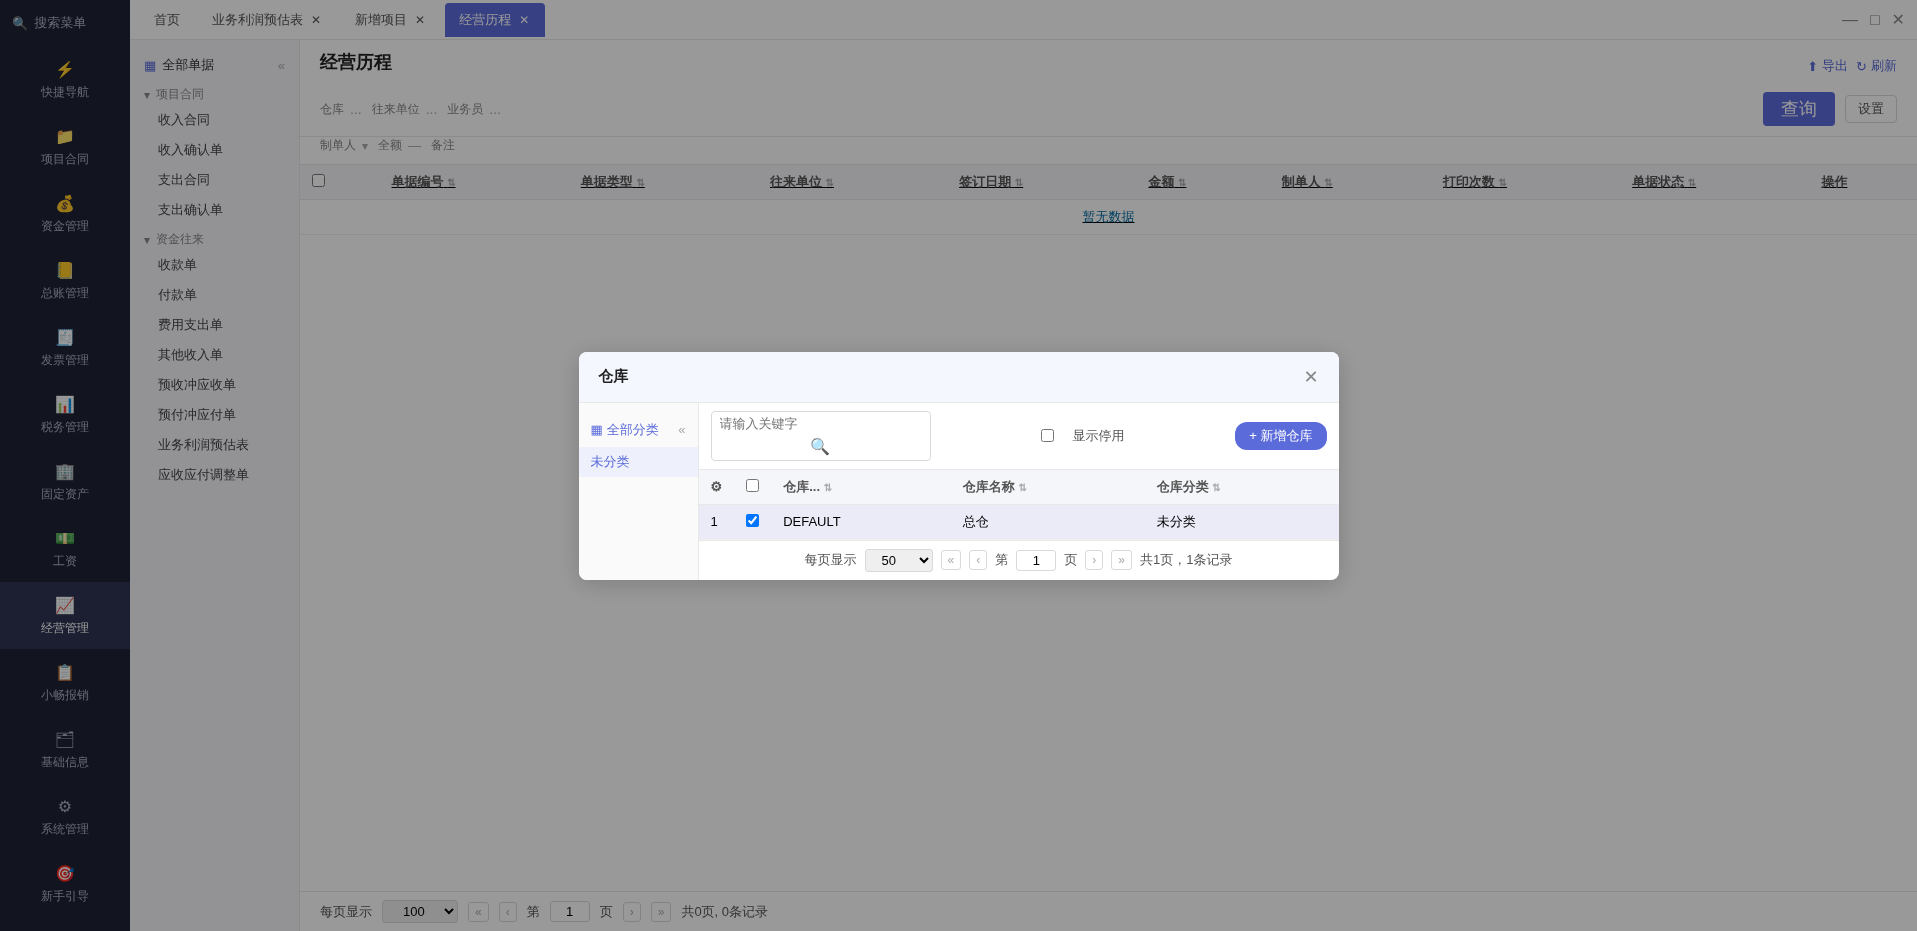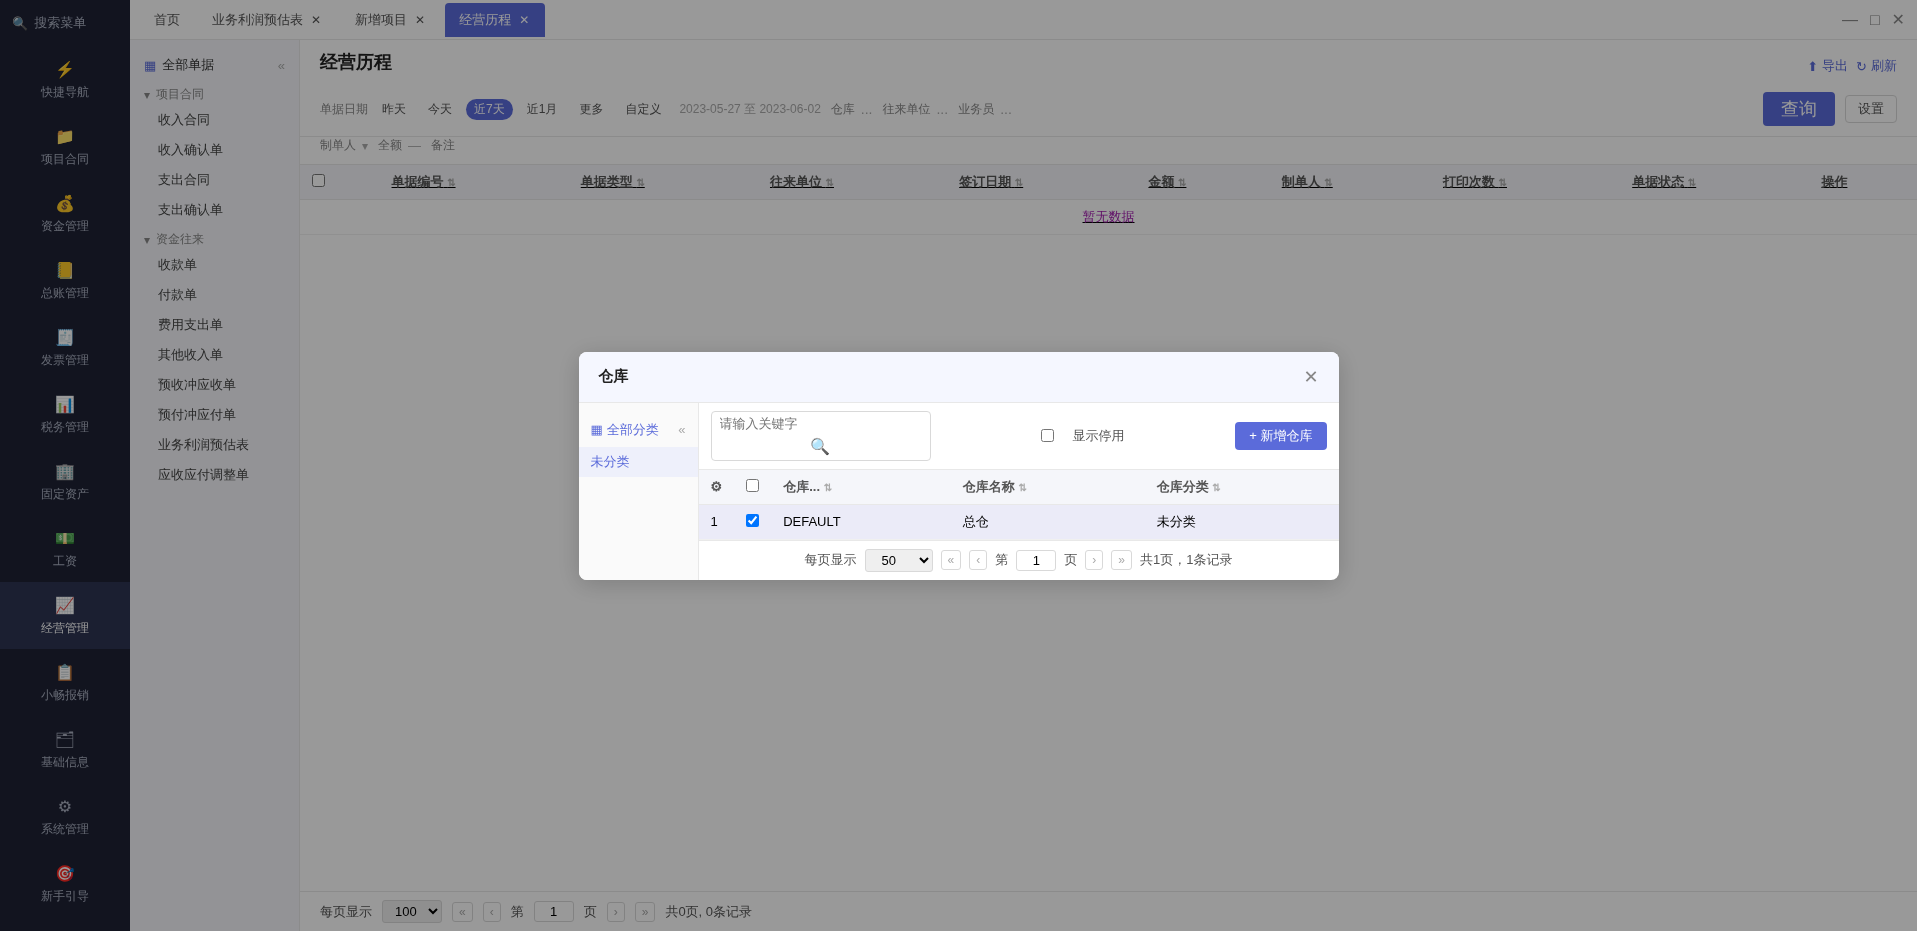--- a/index.html
+++ b/index.html
@@ -223,21 +223,21 @@
       background: #f5f6fa;
       padding: 8px 12px;
       text-align: left;
       border-bottom: 1px solid #e8e8e8;
       color: #555;
       white-space: nowrap;
     }
     .data-table td {
       padding: 8px 12px;
       border-bottom: 1px solid #f0f0f0;
-      color: #a21caf;
+      color: #0369a1;
       text-align: center;
     }
     .empty-tip {
       text-align: center;
       color: #aaa;
       padding: 40px;
       font-size: 13px;
     }
 
     
@@ -357,21 +357,21 @@
       display: flex;
       align-items: center;
       gap: 18px;
       font-size: 13px;
       color: #555;
     }
     .add-warehouse-btn {
       background: #5b6bda;
       color: #fff;
       border: none;
-      border-radius: 4px;
+      border-radius: 12px;
       padding: 5px 14px;
       font-size: 13px;
       cursor: pointer;
       display: flex;
       align-items: center;
       gap: 4px;
     }
     .modal-table-area {
       flex: 1;
       overflow: auto;
@@ -611,30 +611,20 @@
             <span>导出</span>
           </button>
           <button class="refresh-btn">
             <span>↻</span>
             <span>刷新</span>
           </button>
         </div>
       </div>
 
       <div class="filter-bar">
-        <div class="filter-item">
-          <span class="filter-label">单据日期</span>
-          <button class="date-btn">昨天</button>
-          <button class="date-btn">今天</button>
-          <button class="date-btn active">近7天</button>
-          <button class="date-btn">近1月</button>
-          <button class="date-btn">更多</button>
-          <button class="date-btn">自定义</button>
-          <span style="color:#aaa; font-size:12px; margin-left:4px;">2023-05-27 至 2023-06-02</span>
-        </div>
         <div class="filter-item">
           <span class="filter-label">仓库</span>
           <span class="filter-dots">...</span>
         </div>
         <div class="filter-item">
           <span class="filter-label">往来单位</span>
           <span class="filter-dots">...</span>
         </div>
         <div class="filter-item">
           <span class="filter-label">业务员</span>
@@ -702,21 +692,21 @@
           <tbody>
             <tr>
               <td colspan="10" class="empty-tip">暂无数据</td>
             </tr>
           </tbody>
         </table>
       </div>
 
       <div class="bottom-bar">
         <span>每页显示</span>
-        <select style="border:1px solid #d9d9d9; border-radius:3px; padding:2px 8px; font-size:13px;">
+        <select style="border:1px solid #d9d9d9; border-radius:3px; padding:2px 16px; font-size:13px;">
           <option>100</option>
           <option>50</option>
         </select>
         <button class="arrow-btn">«</button>
         <button class="arrow-btn">‹</button>
         <span>第</span>
         <input type="text" value="1" style="width: 40px; border: 1px solid rgb(217, 217, 217); border-radius: 3px; padding: 2px 4px; text-align: center; font-size: 13px;">
         <span>页</span>
         <button class="arrow-btn">›</button>
         <button class="arrow-btn">»</button>

